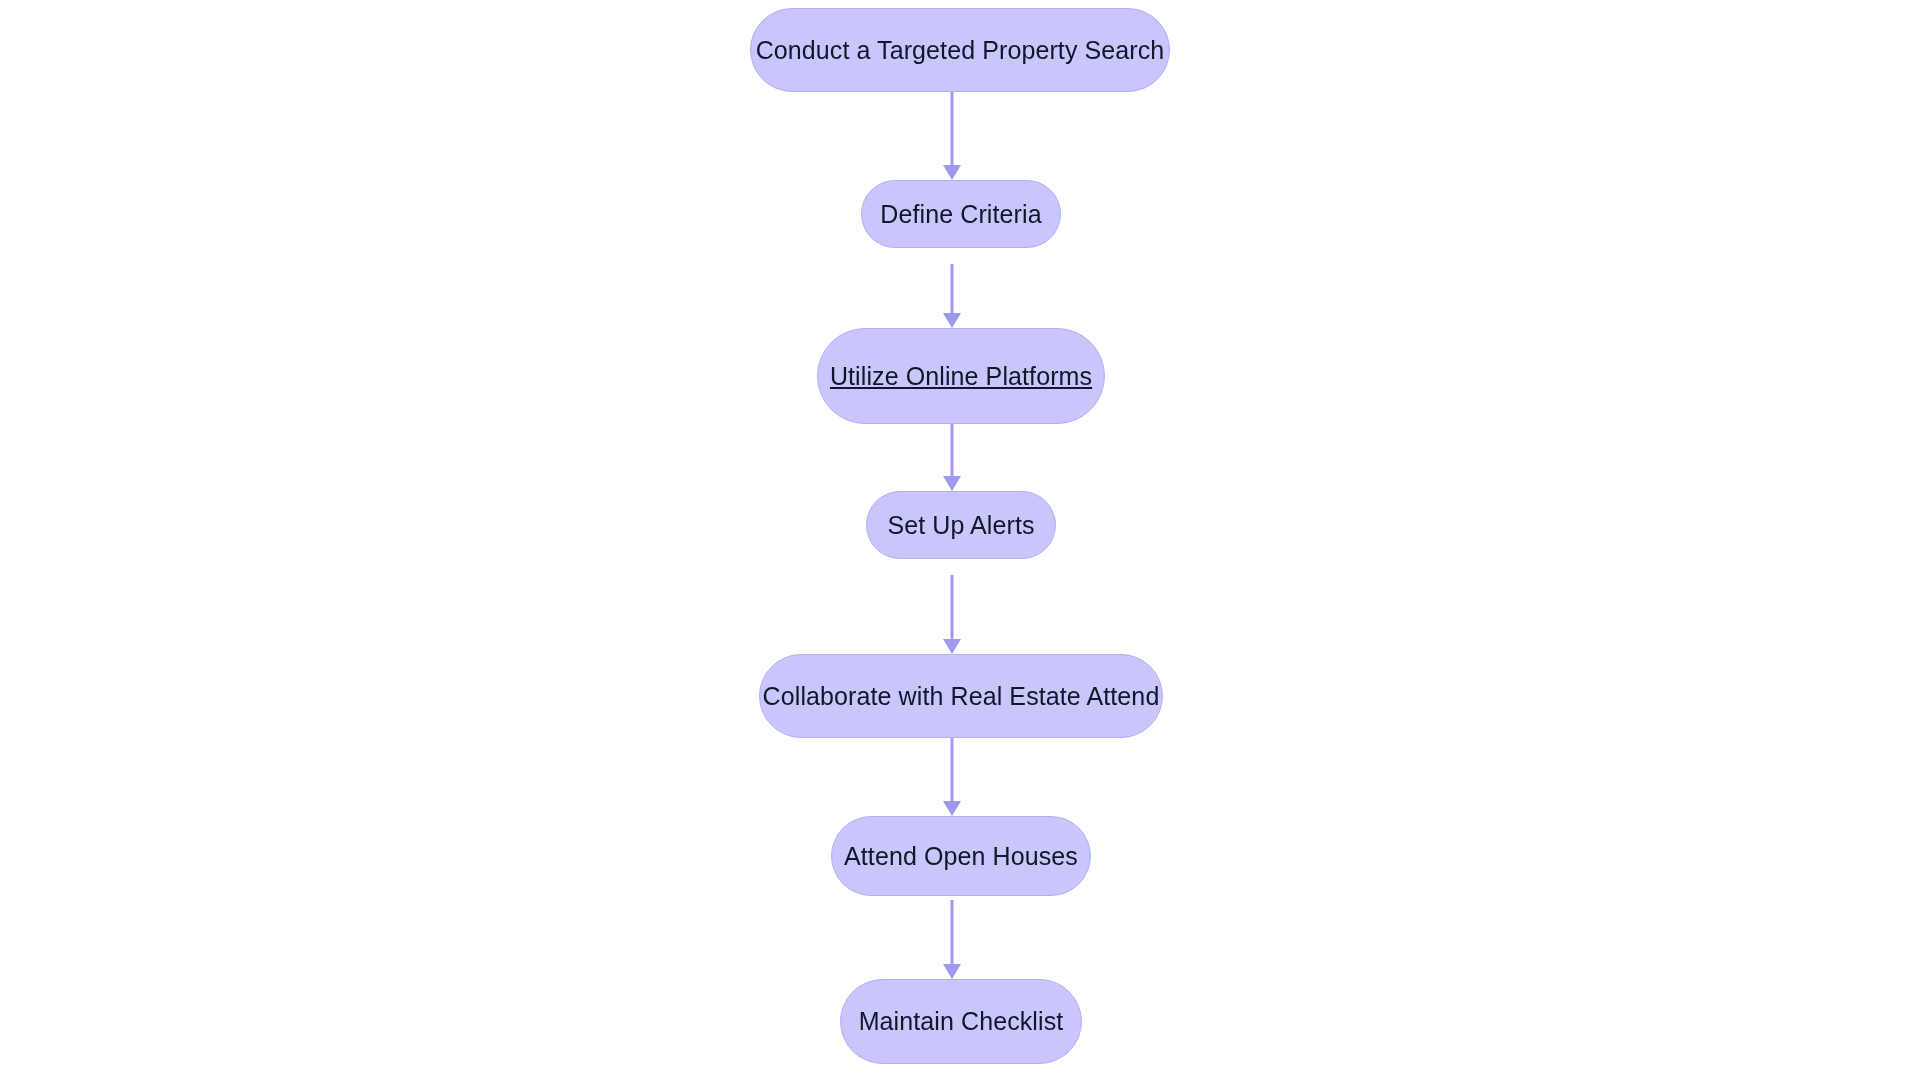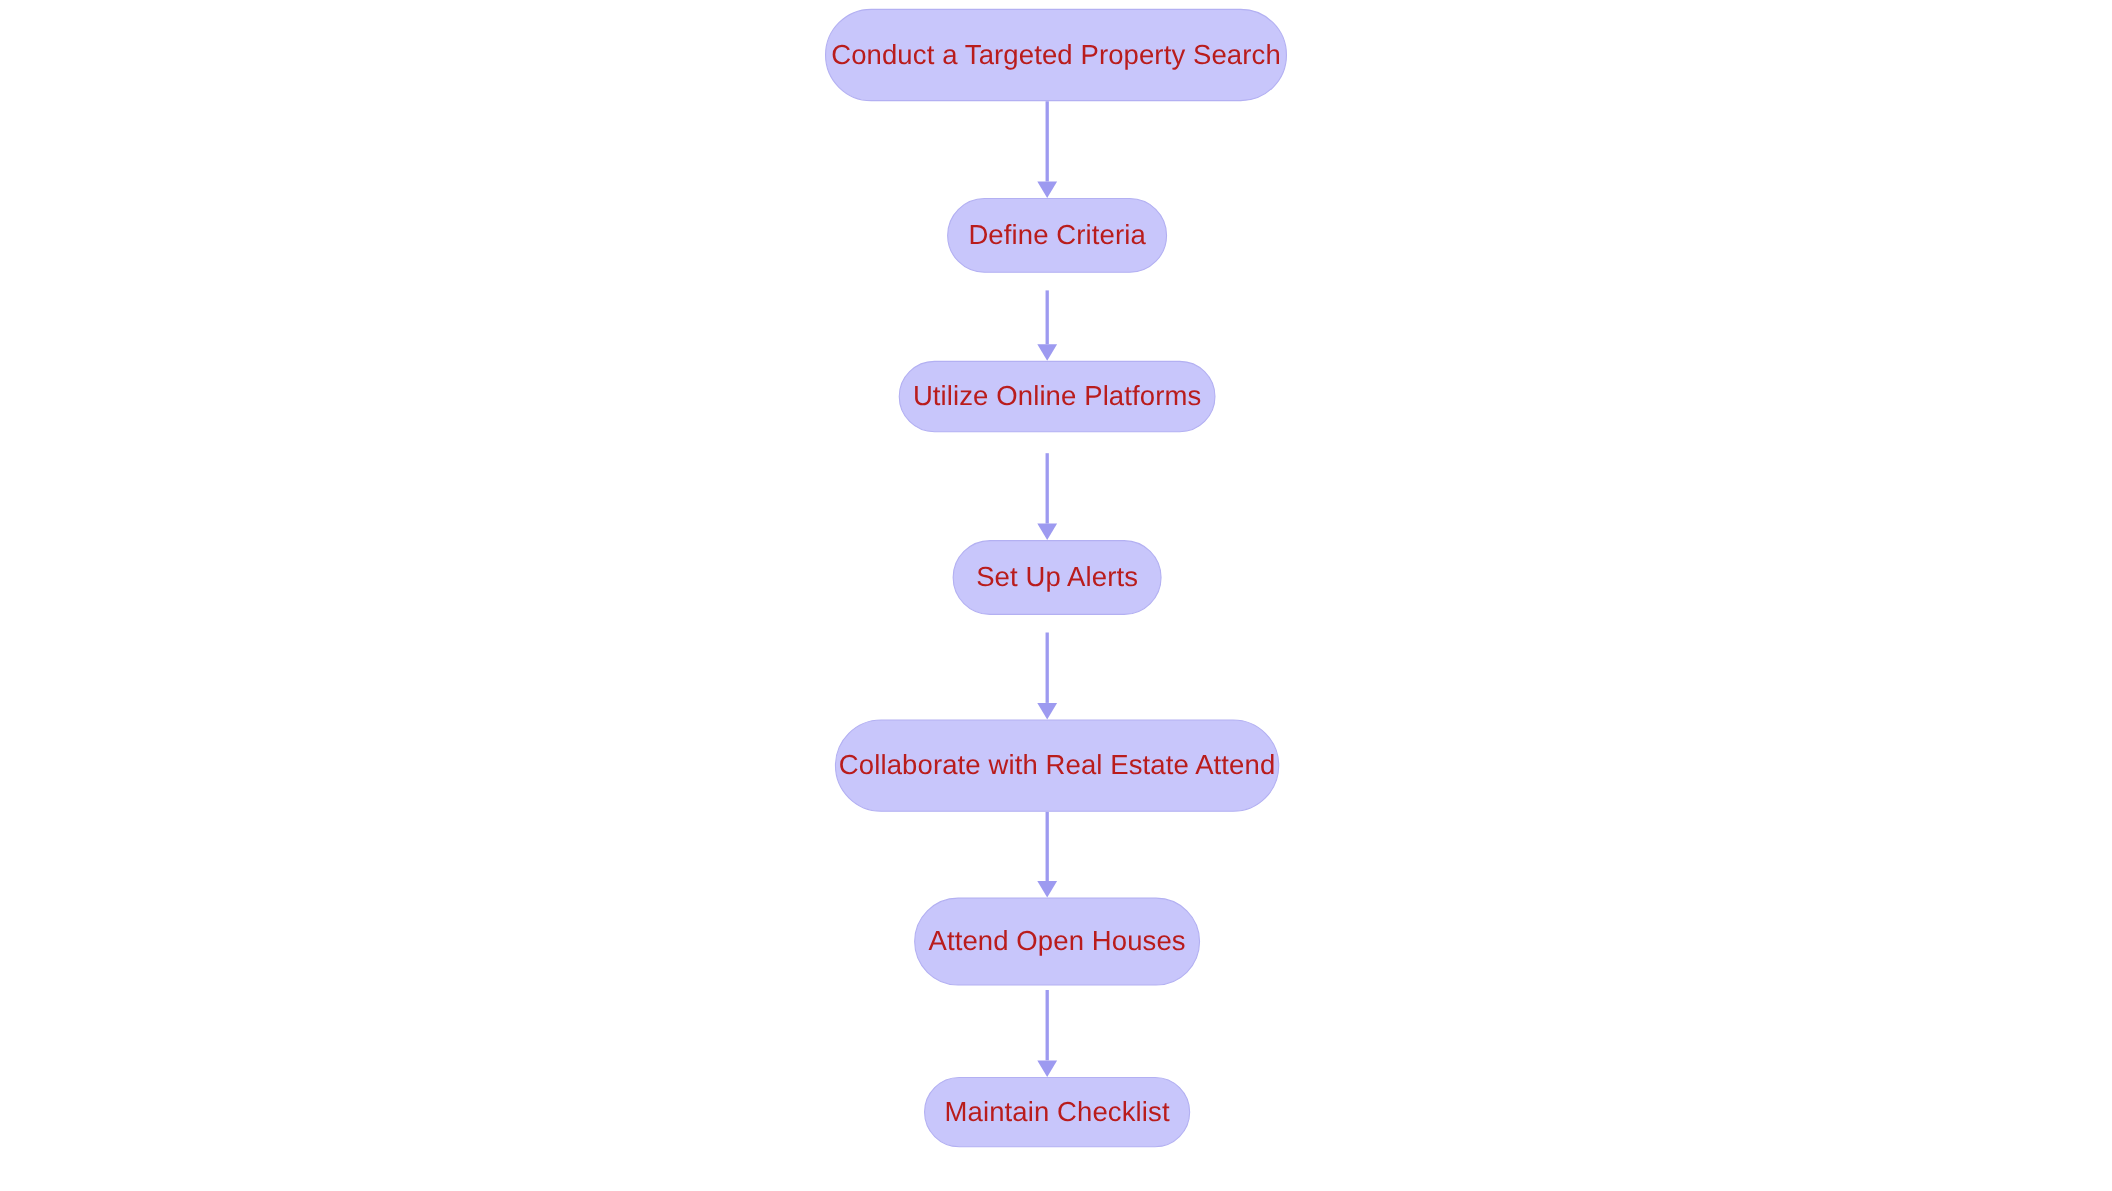--- a/index.html
+++ b/index.html
@@ -23,21 +23,21 @@
 
   .flow-node {
     position: absolute;
     box-sizing: border-box;
     display: flex;
     align-items: center;
     justify-content: center;
     background: #c8c6fb;
     border: 1px solid #b3b0f2;
     border-radius: 999px;
-    color: #b91c1c;
+    color: #0f172a;
     font-family: "Liberation Sans", sans-serif;
     font-size: 25px;
     font-weight: 400;
     letter-spacing: 0.1px;
     white-space: nowrap;
     line-height: 1;
   }
 
   .node-label {
     display: block;
@@ -106,33 +106,33 @@
   </div>
 
   <div class="flow-node" style="left:750px; top:8px; width:420px; height:84px;">
     <span class="node-label">Conduct a Targeted Property Search</span>
   </div>
 
   <div class="flow-node" style="left:861px; top:180px; width:200px; height:68px;">
     <span class="node-label">Define Criteria</span>
   </div>
 
-  <div class="flow-node" style="left:817px; top:328px; width:288px; height:65px;">
+  <div class="flow-node" style="left:817px; top:328px; width:288px; height:96px;text-decoration:underline;">
     <span class="node-label">Utilize Online Platforms</span>
   </div>
 
   <div class="flow-node" style="left:866px; top:491px; width:190px; height:68px;">
     <span class="node-label">Set Up Alerts</span>
   </div>
 
   <div class="flow-node" style="left:759px; top:654px; width:404px; height:84px;">
     <span class="node-label">Collaborate with Real Estate Attend</span>
   </div>
 
   <div class="flow-node" style="left:831px; top:816px; width:260px; height:80px;">
     <span class="node-label">Attend Open Houses</span>
   </div>
 
-  <div class="flow-node" style="left:840px; top:979px; width:242px; height:64px;justify-content:center;">
+  <div class="flow-node" style="left:840px; top:979px; width:242px; height:85px;justify-content:center;">
     <span class="node-label">Maintain Checklist</span>
   </div>
 
 </div>
 
 </body></html>

